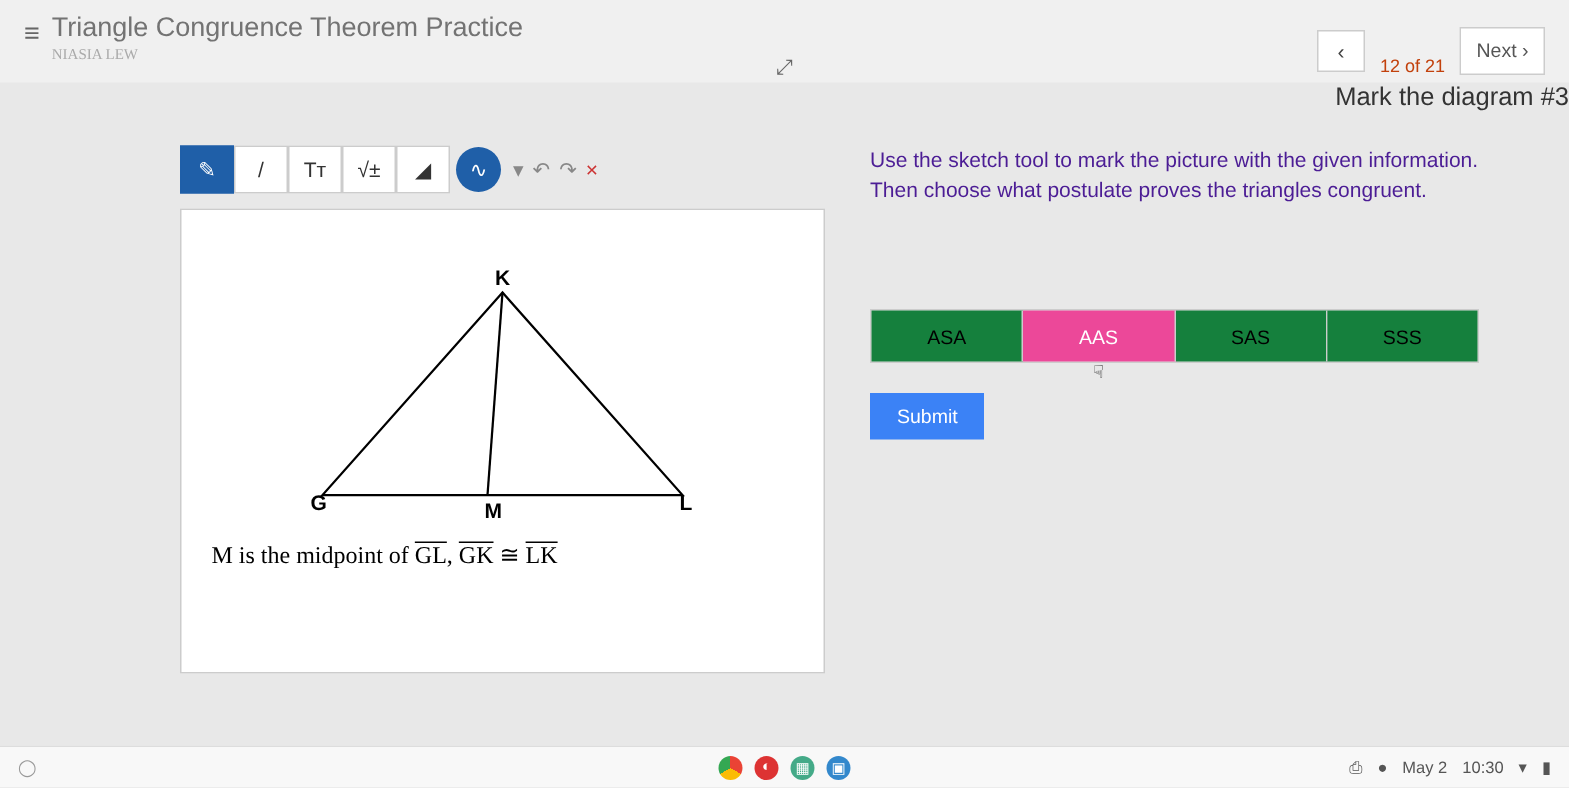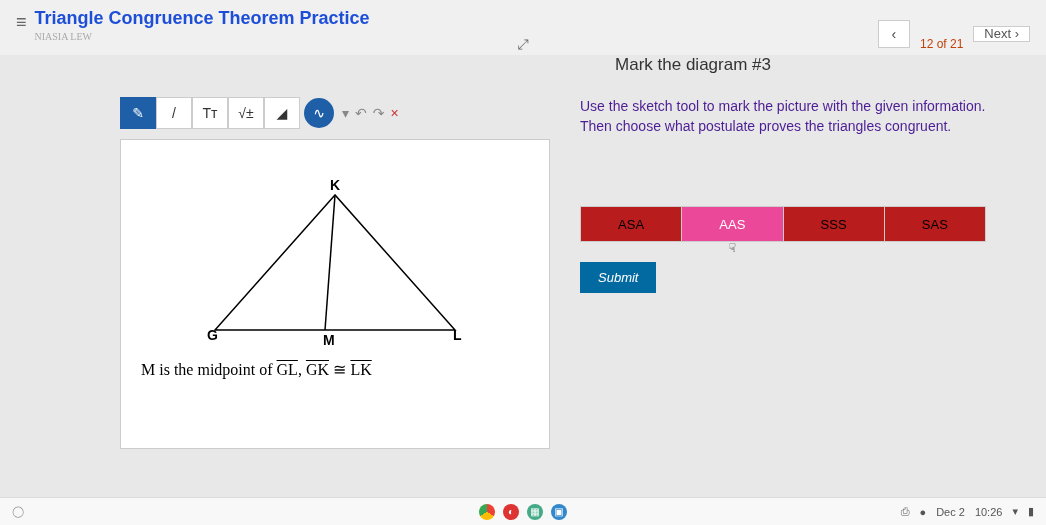--- a/index.html
+++ b/index.html
@@ -14,48 +14,48 @@
     .header {
       display: flex;
       align-items: flex-start;
       justify-content: space-between;
       padding: 8px 16px 4px 16px;
       background: #f0f0f0;
     }
     .header-left { display: flex; align-items: flex-start; gap: 8px; }
     .menu-icon { font-size: 18px; color: #666; cursor: pointer; margin-top: 4px; }
     .title-block { display: flex; flex-direction: column; }
-    .title { font-size: 18px; color: #1d4ed8; font-weight: 700; }
+    .title { font-size: 18px; color: #737373; font-weight: 400; }
     .subtitle { font-size: 10px; color: #aaa; margin-top: 2px; font-family: Liberation Serif, serif; }
     .fullscreen-icon { position: absolute; left: 50%; top: 36px; transform: translateX(-50%); color: #666; cursor: pointer; font-size: 14px; }
     .header-right { display: flex; align-items: center; gap: 10px; margin-top: 8px; }
     .prev-btn {
       width: 32px; height: 28px;
       border: 1px solid #ccc; background: #fff;
       display: flex; align-items: center; justify-content: center;
       cursor: pointer; font-size: 14px; color: #444;
     }
     .progress { font-size: 12px; color: #c2410c; margin-top: 21px; }
     .next-btn {
-      height: 16px; padding: 0 10px;
+      height: 32px; padding: 0 10px;
       border: 1px solid #ccc; background: #fff;
       display: flex; align-items: center; justify-content: center;
       cursor: pointer; font-size: 13px; color: #555; gap: 4px;
     }
     .content {
       display: flex;
       padding: 10px 60px 0 120px;
       gap: 30px;
     }
     .left-panel { flex: 0 0 430px; }
     .right-panel { flex: 1; }
     .question-title {
       font-size: 17px; color: #333;
       margin-bottom: 12px;
-      text-align: center;
+      text-align: right;
       padding-left: 340px;
     }
     .toolbar {
       display: flex; align-items: center; gap: 0;
       margin-bottom: 10px;
     }
     .tool-btn {
       width: 36px; height: 32px;
       border: 1px solid #ccc;
       background: #fff;
@@ -85,35 +85,35 @@
     }
     .options {
       display: flex; margin-top: 70px;
       border: 1px solid #ccc;
     }
     .option {
       flex: 1; height: 34px;
       display: flex; align-items: center; justify-content: center;
       font-size: 13px; cursor: pointer;
       border-right: 1px solid #ccc;
-      background: #b91c1c;
+      background: #15803d;
       position: relative;
     }
     .option:last-child { border-right: none; }
     .option.selected { background: #ec4899; color: #fff; }
     .cursor-hand {
       position: absolute; bottom: -14px; left: 50%;
       transform: translateX(-50%);
       font-size: 12px; color: #222;
     }
     .submit-btn {
       margin-top: 20px;
-      background: #0369a1; color: #fff;
+      background: #3b82f6; color: #fff;
       border: none; padding: 8px 18px;
-      font-size: 13px; cursor: pointer; font-style: italic;
+      font-size: 13px; cursor: pointer;
     }
     .taskbar {
       position: absolute; bottom: 0; left: 0; right: 0;
       height: 28px; background: #f8f8f8;
       border-top: 1px solid #ddd;
       display: flex; align-items: center; justify-content: space-between;
       padding: 0 12px; font-size: 11px; color: #555;
     }
     .taskbar-left { display: flex; gap: 6px; align-items: center; }
     .taskbar-right { display: flex; gap: 10px; align-items: center; }
@@ -173,38 +173,38 @@
   </div>
 
   <div class="right-panel">
     <div class="instructions">Use the sketch tool to mark the picture with the given information. Then choose what postulate proves the triangles congruent.</div>
     <div class="options">
       <div class="option">ASA</div>
       <div class="option selected">
         <span>AAS</span>
         <span class="cursor-hand">☟</span>
       </div>
+      <div class="option">SAS</div>
       <div class="option">SSS</div>
-      <div class="option">SAS</div>
     </div>
     <button class="submit-btn">Submit</button>
   </div>
 </div>
 
 <div class="taskbar">
   <div class="taskbar-left">
     <span style="color:#999">◯</span>
   </div>
   <div style="position:absolute; left:50%; transform:translateX(-50%); display:flex; gap:8px;">
     <span class="tb-icon" style="background:conic-gradient(#ea4335 0 120deg,#fbbc05 120deg 240deg,#34a853 240deg 360deg)"></span>
     <span class="tb-icon" style="background:#d33;color:#fff">◐</span>
     <span class="tb-icon" style="background:#4a8;color:#fff">▦</span>
     <span class="tb-icon" style="background:#38c;color:#fff">▣</span>
   </div>
   <div class="taskbar-right">
     <span>⎙</span>
     <span>●</span>
-    <span>Dec 2</span>
-    <span>10:26</span>
+    <span>May 2</span>
+    <span>10:30</span>
     <span>▾</span>
     <span>▮</span>
   </div>
 </div>
 
 </body></html>

